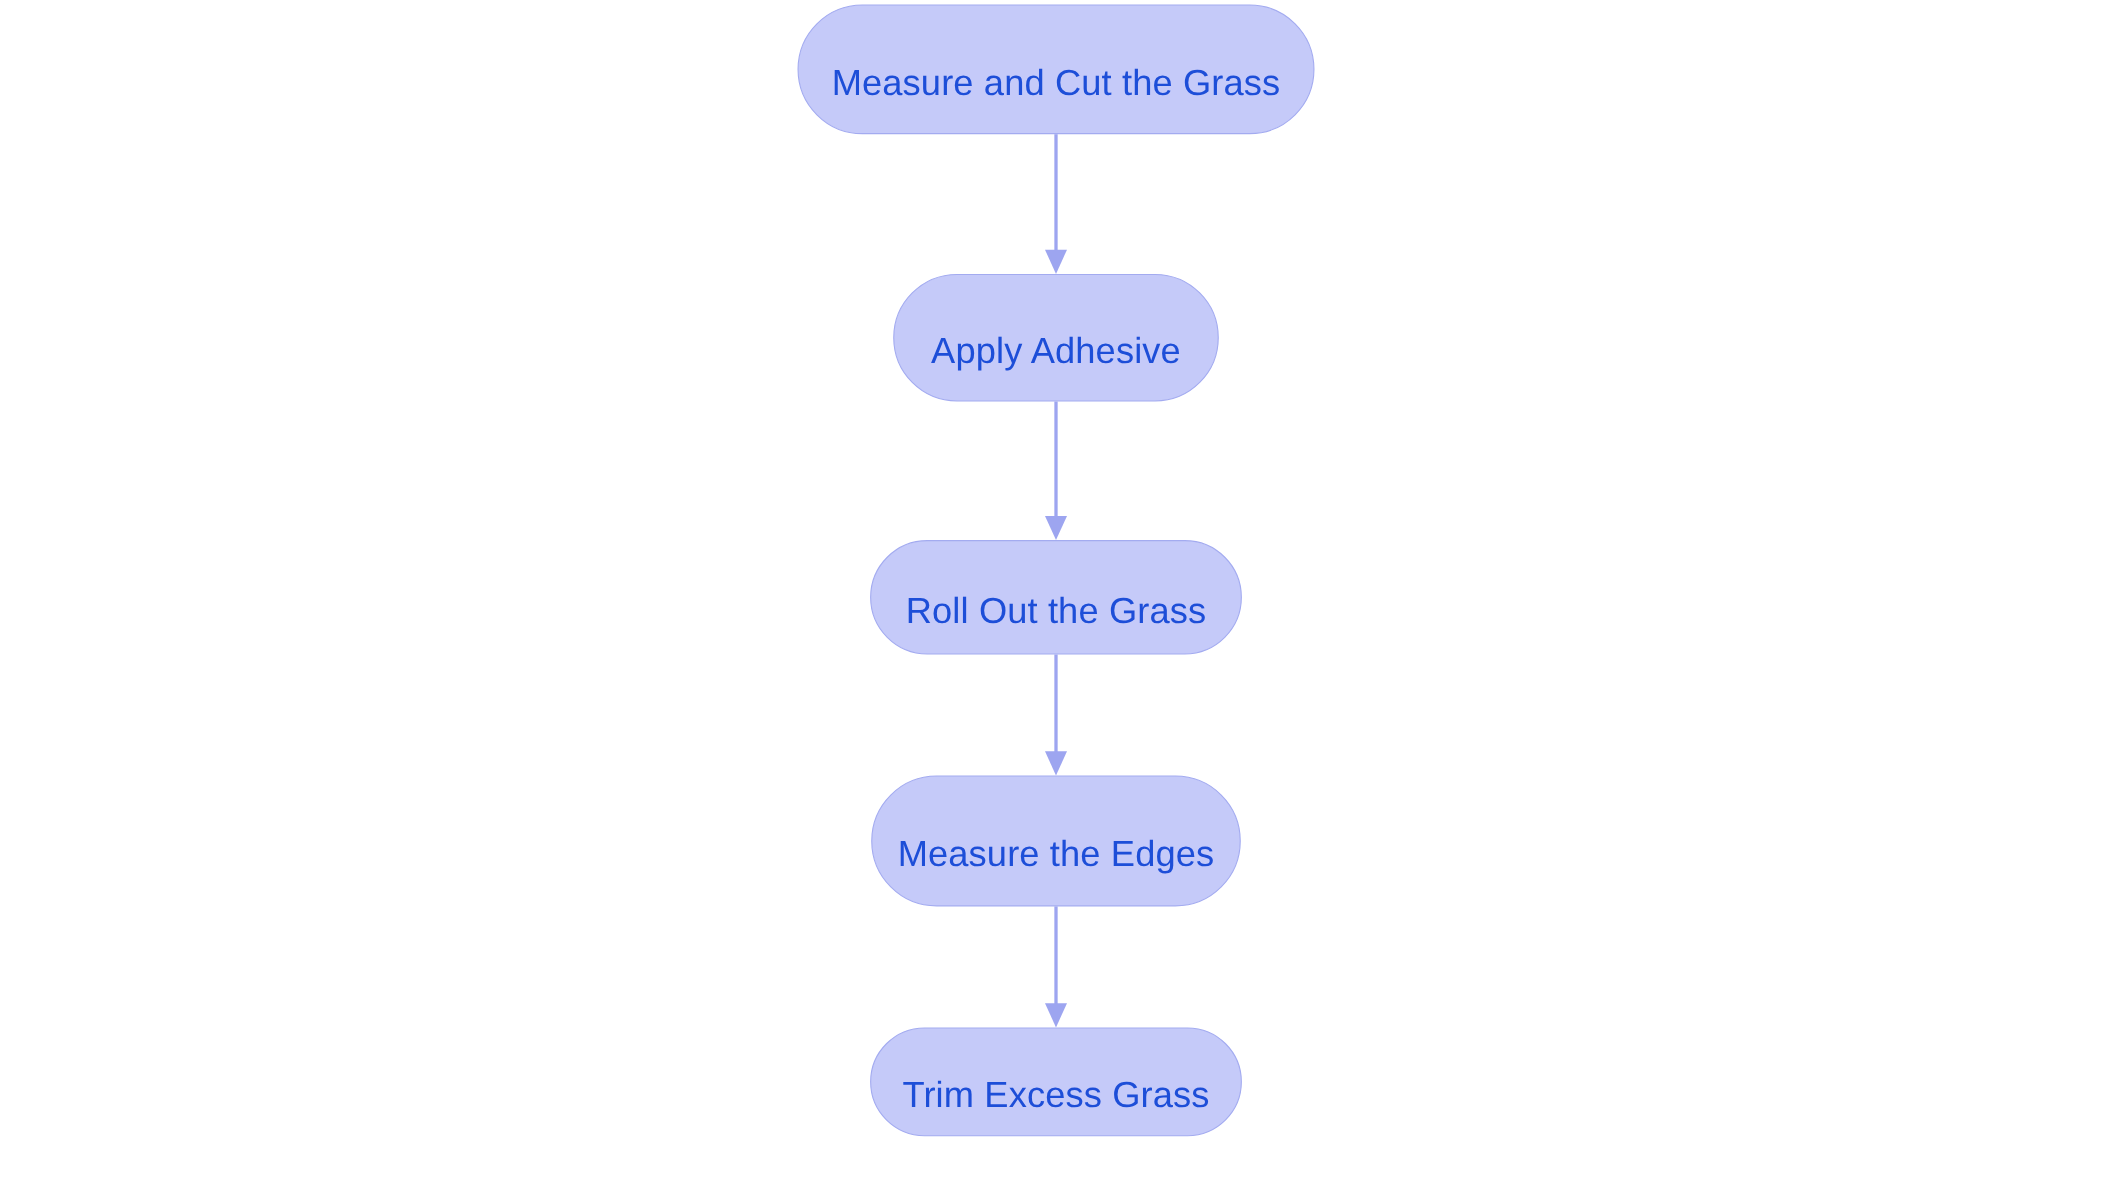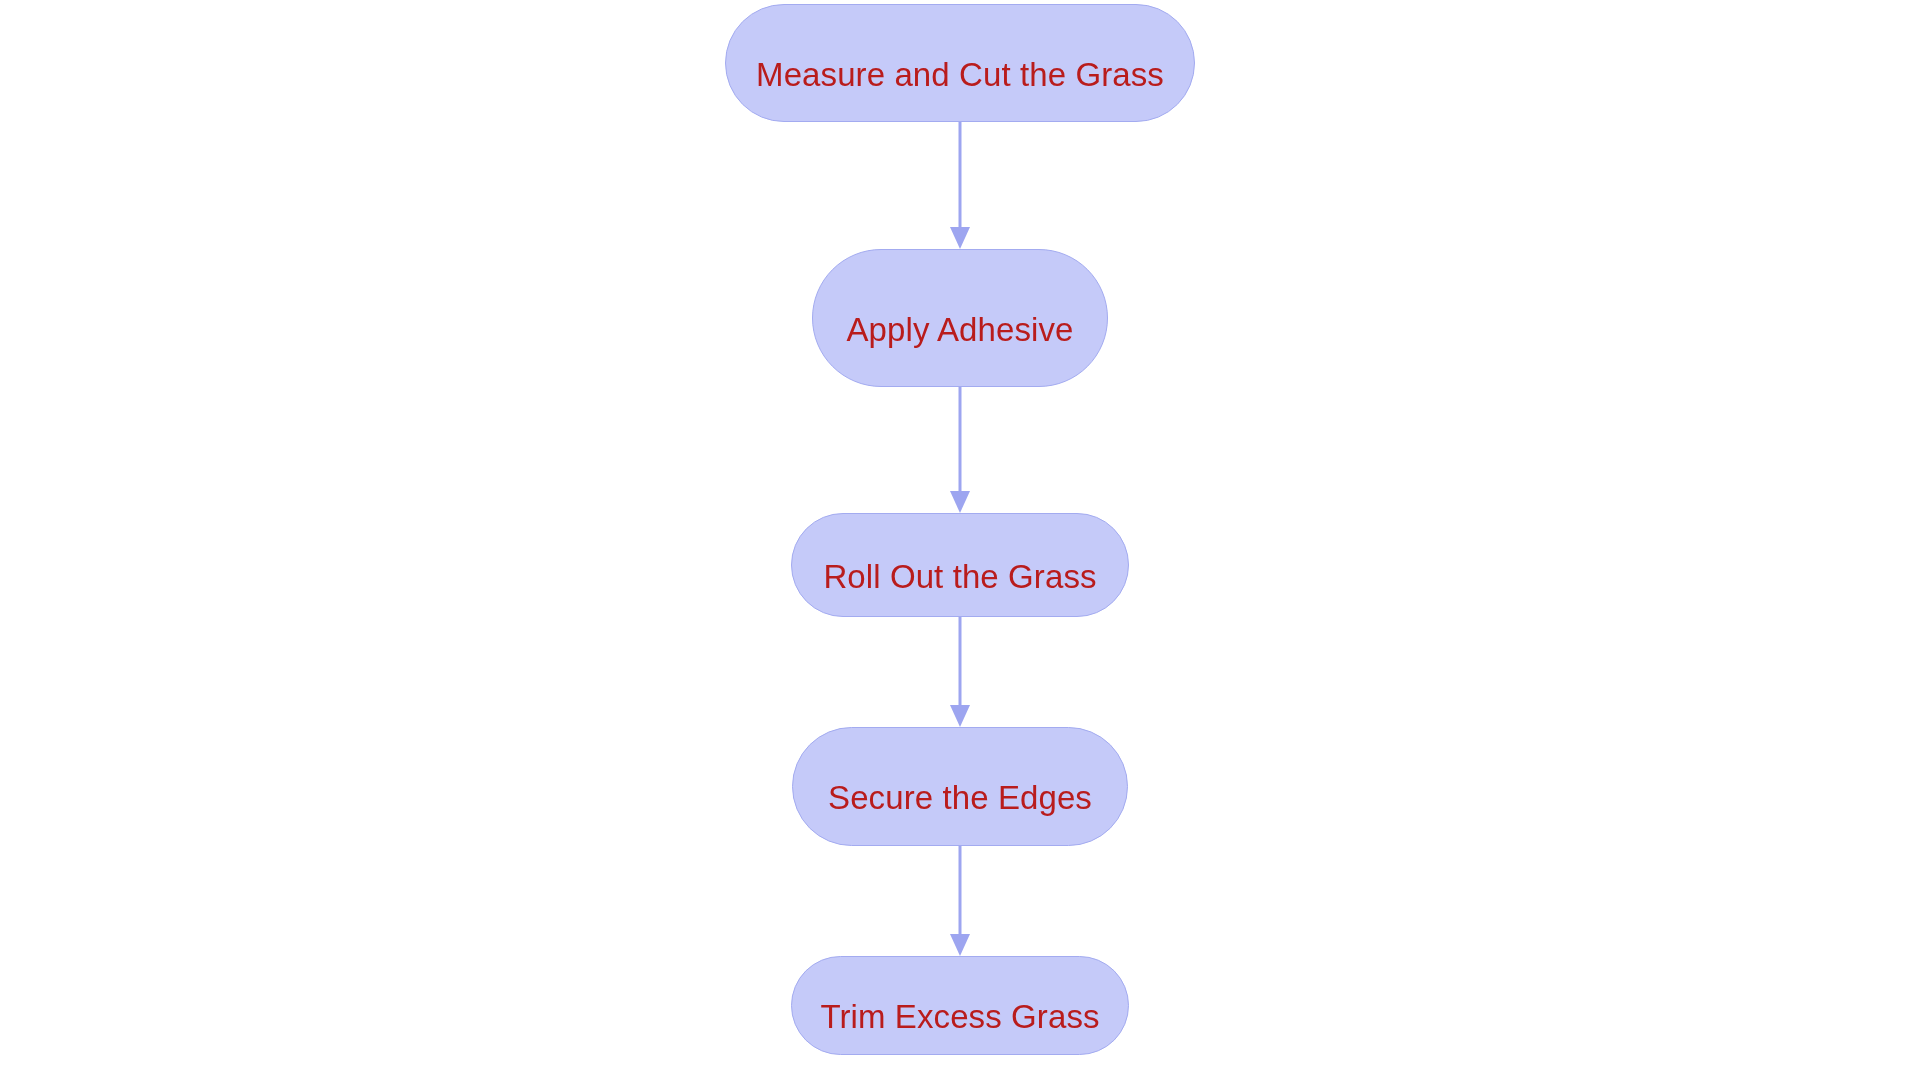--- a/index.html
+++ b/index.html
@@ -45,28 +45,28 @@
     font-size: 33px;
     font-weight: 400;
     letter-spacing: 0.1px;
     line-height: 1;
     white-space: nowrap;
     text-align: center;
     flex: none;
   }
 
   .node-label {
-    color: #b91c1c;
+    color: #1d4ed8;
     pointer-events: none;
     margin-top: 22px;
   }
 
   
   .node-0 { width: 470px; height: 118px; margin-top: 4px; }
-  .node-1 { width: 296px; height: 138px; }
+  .node-1 { width: 296px; height: 116px; }
   .node-2 { width: 338px; height: 104px; }
   .node-3 { width: 336px; height: 119px; }
   .node-4 { width: 338px; height: 99px; }
 
   .connector {
     width: 30px;
     flex: none;
     display: block;
     overflow: visible;
   }
@@ -112,21 +112,21 @@
     <div class="node node-2">
       <span class="node-label">Roll Out the Grass</span>
     </div>
 
     <svg class="connector connector-2" viewBox="0 0 30 110" preserveAspectRatio="none">
       <line class="conn-line" x1="15" y1="0" x2="15" y2="91"></line>
       <polygon class="conn-head" points="15,110 5,88 25,88"></polygon>
     </svg>
 
     <div class="node node-3">
-      <span class="node-label">Secure the Edges</span>
+      <span class="node-label">Measure the Edges</span>
     </div>
 
     <svg class="connector connector-3" viewBox="0 0 30 110" preserveAspectRatio="none">
       <line class="conn-line" x1="15" y1="0" x2="15" y2="91"></line>
       <polygon class="conn-head" points="15,110 5,88 25,88"></polygon>
     </svg>
 
     <div class="node node-4">
       <span class="node-label">Trim Excess Grass</span>
     </div>

